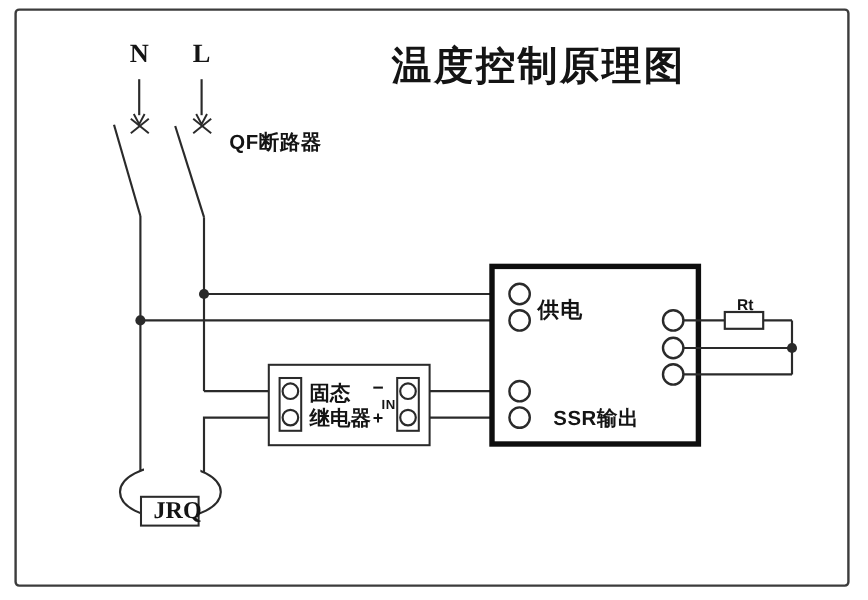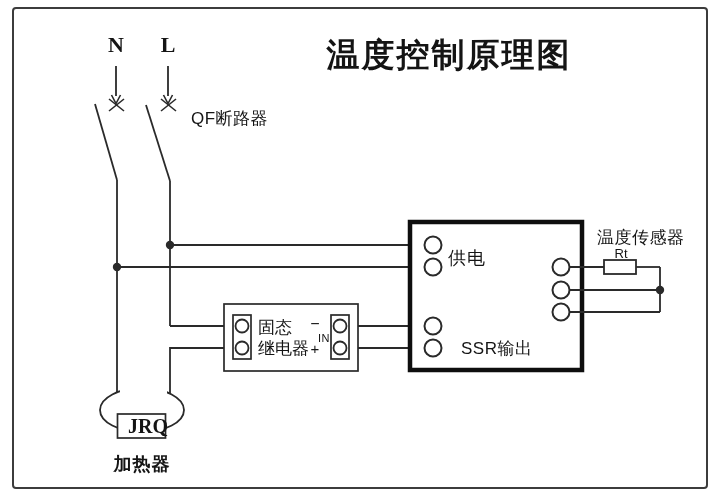--- a/index.html
+++ b/index.html
@@ -13,21 +13,21 @@
   .w{fill:none;stroke:var(--wire,#2a2a2a);stroke-width:1.8;}
   .thin{fill:none;stroke:var(--wire,#2a2a2a);stroke-width:1.6;}
   .term{fill:#fff;stroke:var(--wire,#2a2a2a);stroke-width:2;}
   .term-sm{fill:#fff;stroke:var(--wire,#2a2a2a);stroke-width:1.8;}
   .dot{fill:var(--wire,#2a2a2a);stroke:none;}
   .box-thick{fill:#fff;stroke:var(--ctrl,#0e0e0e);stroke-width:4.5;}
   .box-thin{fill:#fff;stroke:var(--wire,#2a2a2a);stroke-width:1.7;}
   .mask{fill:#fff;stroke:none;}
   
   .lbl{position:absolute;white-space:nowrap;color:#141414;}
-  .sans-b{font-family:"Liberation Sans",sans-serif;font-weight:normal;}
+  .sans-b{font-family:"Liberation Sans",sans-serif;font-weight:bold;}
   .serif{font-family:"Liberation Serif",serif;}
   #title{left:310px;top:33px;width:278px;text-align:center;font-size:33px;
          font-weight:bold;letter-spacing:2px;font-family:"Liberation Serif",serif;}
   #n-label{left:104px;top:32px;width:24px;text-align:center;font-size:22px;font-weight:600;}
   #l-label{left:156px;top:32px;width:24px;text-align:center;font-size:22px;font-weight:600;}
   #qf-label{left:191px;top:107px;font-size:17px;letter-spacing:.5px;}
   #ssr-name1{left:258px;top:316px;font-size:17px;}
   #ssr-name2{left:258px;top:337px;font-size:17px;}
   #ssr-minus{left:307px;top:315px;width:16px;text-align:center;font-size:16px;}
   #ssr-in{left:306px;top:332px;width:24px;text-align:right;font-size:11px;letter-spacing:.5px;}
@@ -125,18 +125,16 @@
 
   <div class="lbl sans-b" id="ssr-name1">固态</div>
   <div class="lbl sans-b" id="ssr-name2">继电器</div>
   <div class="lbl sans-b" id="ssr-minus">−</div>
   <div class="lbl sans-b" id="ssr-in">IN</div>
   <div class="lbl sans-b" id="ssr-plus">+</div>
 
   <div class="lbl sans-b" id="power-label">供电</div>
   <div class="lbl sans-b" id="ssr-output-label">SSR输出</div>
 
-  <div class="lbl sans-b" id="sensor-label">温度传感器</div>
   <div class="lbl sans-b" id="rt-label">Rt</div>
 
   <div class="lbl serif" id="jrq-label">JRQ</div>
-  <div class="lbl serif" id="heater-label">加热器</div>
 </div>
 
 </body></html>

